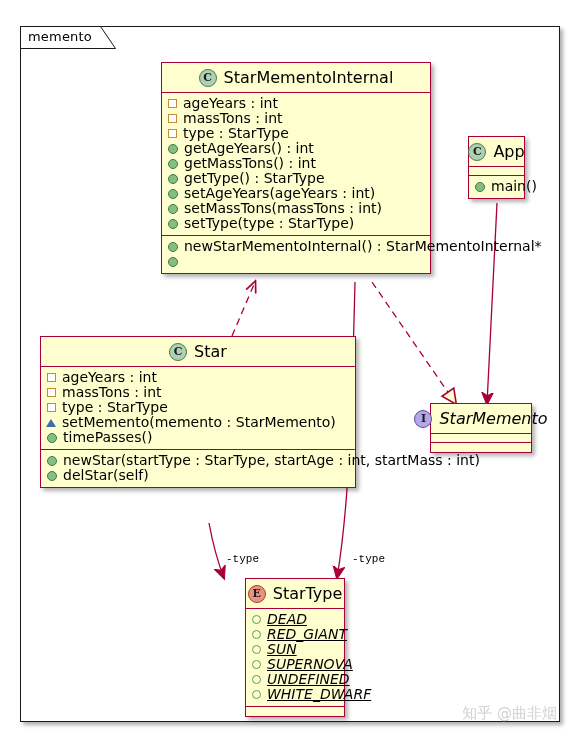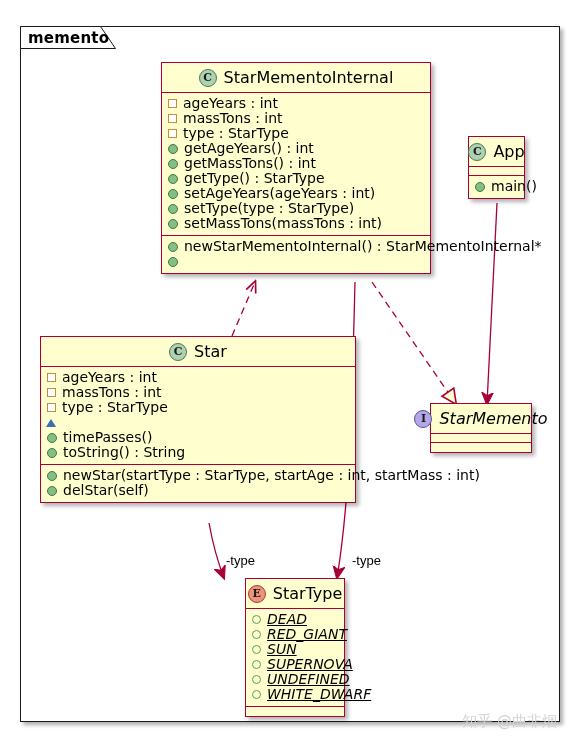--- a/index.html
+++ b/index.html
@@ -32,22 +32,22 @@
     left: 20px;
     top: 26px;
     height: 22px;
     box-sizing: border-box;
   }
   #package-tab svg { display: block; }
   #package-tab-label {
     position: absolute;
     left: 8px;
     top: 3px;
-    font-size: 15px;
-    font-weight: bold;
+    font-size: 13px;
+    font-weight: normal;
     color: #000000;
     letter-spacing: 0.2px;
     white-space: nowrap;
     font-family: "DejaVu Sans", sans-serif;
   }
 
   
   .uml-box {
     position: absolute;
     background: #FEFECE;
@@ -140,31 +140,31 @@
 
   
   #connectors {
     position: absolute;
     left: 0; top: 0;
     width: 571px; height: 743px;
     pointer-events: none;
   }
   .edge-label {
     position: absolute;
-    font-size: 13px;
+    font-size: 11px;
     color: #000000;
     white-space: nowrap;
-    font-family: Liberation Sans, sans-serif;
+    font-family: Liberation Mono, monospace;
   }
 
   
   #watermark {
     position: absolute;
     right: 14px;
-    bottom: 12px;
+    bottom: 20px;
     font-size: 15px;
     color: #d2d2d2;
     white-space: nowrap;
     font-family: "DejaVu Sans", sans-serif;
     margin-left: 24px;
   }
 </style>
 </head>
 <body>
 
@@ -237,25 +237,25 @@
     <div class="member">
         <span class="ico method-public"></span>
         <span class="member-label">getType() : StarType</span>
       </div>
     <div class="member">
         <span class="ico method-public"></span>
         <span class="member-label">setAgeYears(ageYears : int)</span>
       </div>
     <div class="member">
         <span class="ico method-public"></span>
+        <span class="member-label">setMassTons(massTons : int)</span>
+      </div>
+    <div class="member">
+        <span class="ico method-public"></span>
         <span class="member-label">setType(type : StarType)</span>
-      </div>
-    <div class="member">
-        <span class="ico method-public"></span>
-        <span class="member-label">setMassTons(massTons : int)</span>
       </div>
   </div>
   <div class="uml-compartment">
     <div class="member">
         <span class="ico method-public"></span>
         <span class="member-label">newStarMementoInternal() : StarMementoInternal*</span>
       </div>
     <div class="member">
         <span class="ico method-public"></span>
       </div>
@@ -298,28 +298,25 @@
     <div class="member">
         <span class="ico field-private"></span>
         <span class="member-label">massTons : int</span>
       </div>
     <div class="member">
         <span class="ico field-private"></span>
         <span class="member-label">type : StarType</span>
       </div>
     <div class="member">
         <span class="ico method-protected"></span>
+        <span class="member-label">setMemento(memento : StarMemento)</span>
       </div>
     <div class="member">
         <span class="ico method-public"></span>
         <span class="member-label">timePasses()</span>
-      </div>
-    <div class="member">
-        <span class="ico method-public"></span>
-        <span class="member-label">toString() : String</span>
       </div>
   </div>
   <div class="uml-compartment">
     <div class="member">
         <span class="ico method-public"></span>
         <span class="member-label">newStar(startType : StarType, startAge : int, startMass : int)</span>
       </div>
     <div class="member">
         <span class="ico method-public"></span>
         <span class="member-label">delStar(self)</span>

